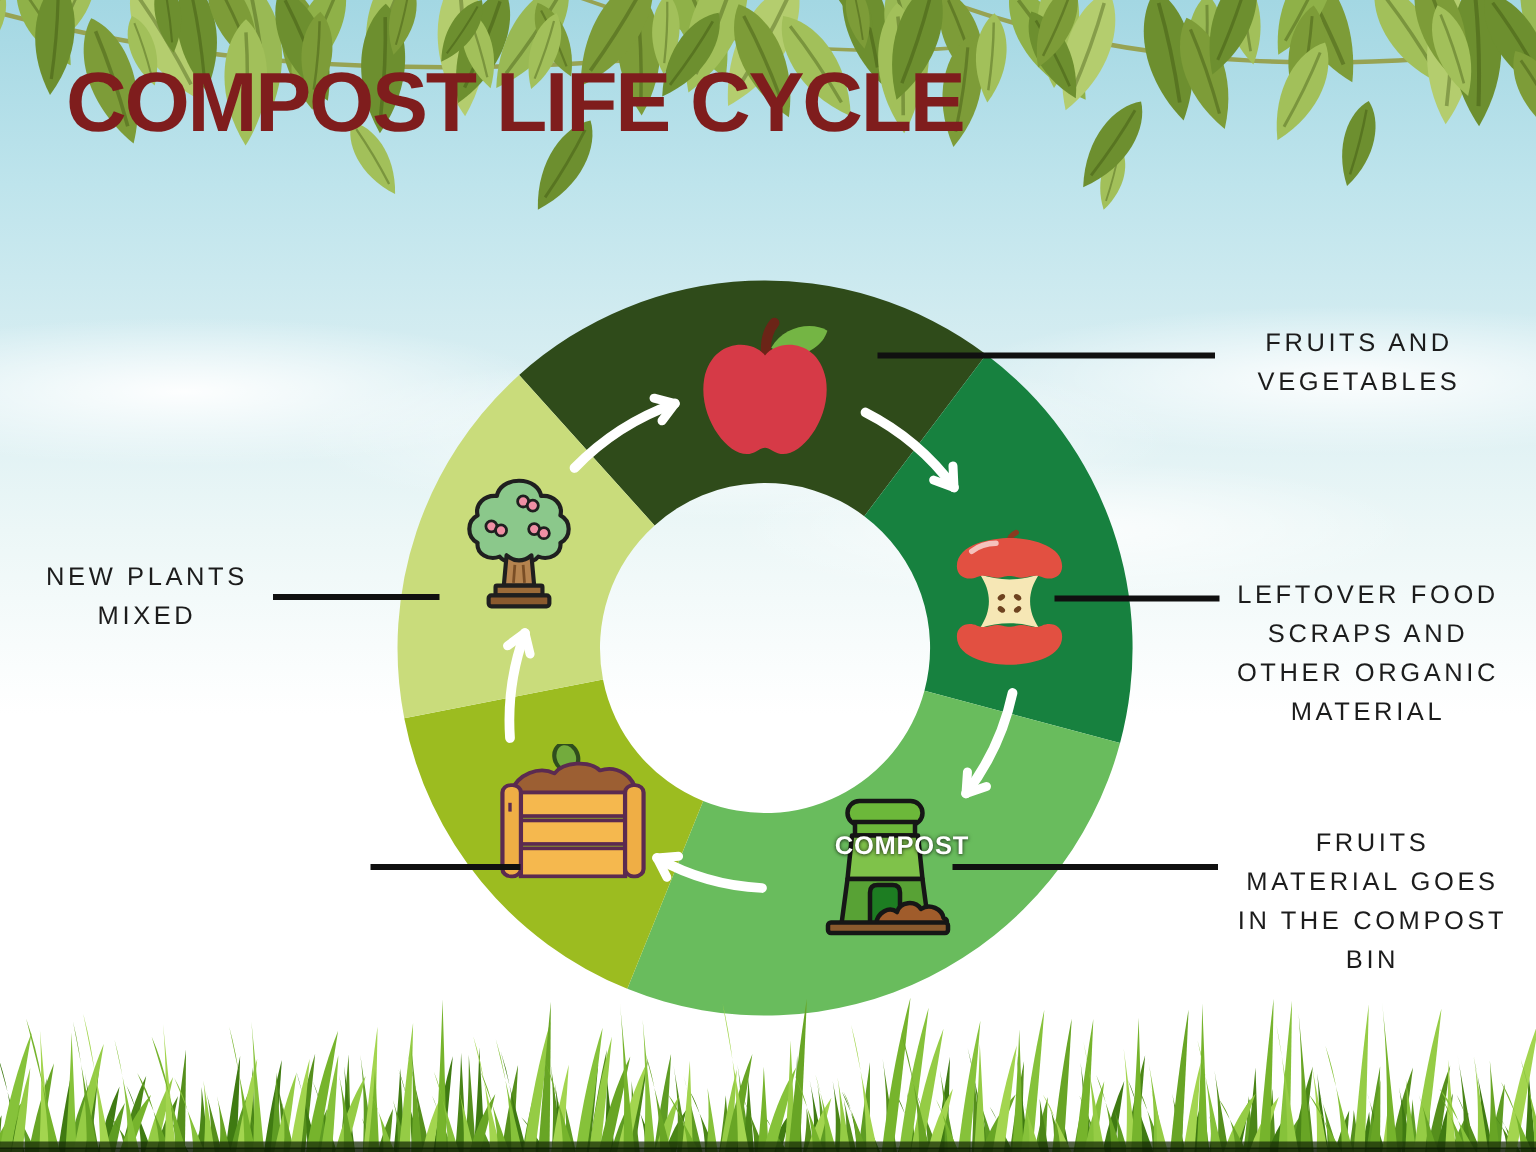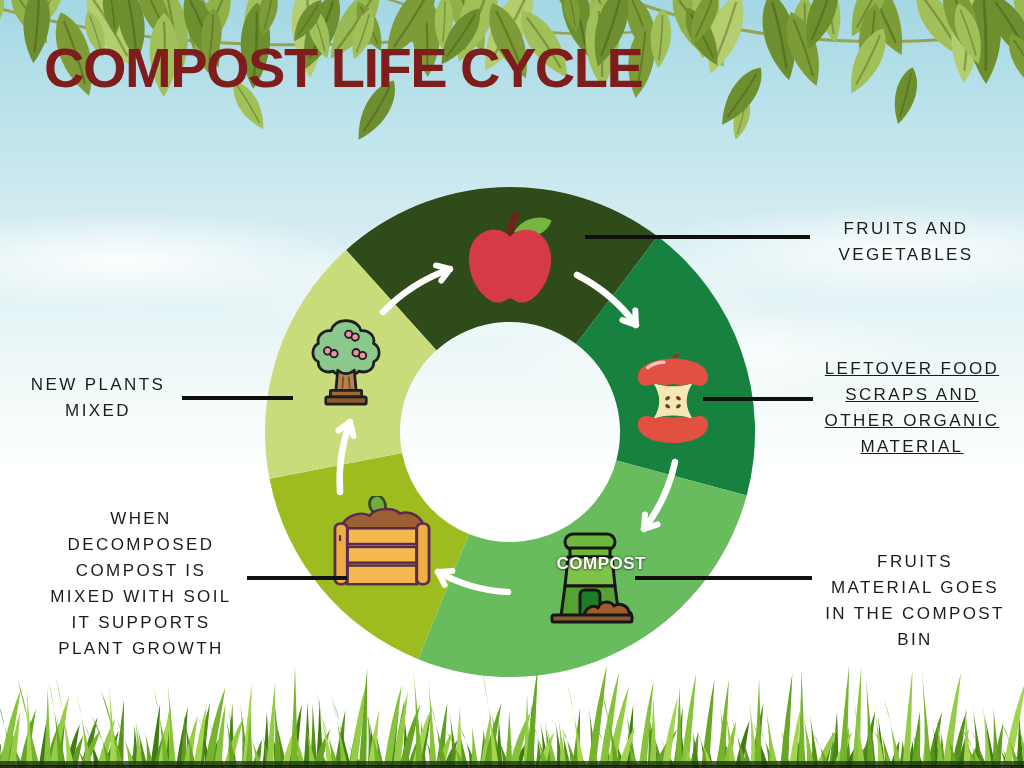--- a/index.html
+++ b/index.html
@@ -132,36 +132,30 @@
   </svg>
 
   <div class="abs connector" style="left:585px;top:235px;width:225px;"></div>
   <div class="abs connector" style="left:703px;top:397px;width:110px;"></div>
   <div class="abs connector" style="left:635px;top:576px;width:177px;"></div>
   <div class="abs connector" style="left:182px;top:396px;width:111px;"></div>
   <div class="abs connector" style="left:247px;top:576px;width:100px;"></div>
 
   <div class="abs stage-label" style="left:800px;top:216px;width:212px;">FRUITS AND
 VEGETABLES</div>
-  <div class="abs stage-label" style="left:806px;top:356px;width:212px;text-decoration:underline;">LEFTOVER FOOD
+  <div class="abs stage-label" style="left:806px;top:384px;width:212px;">LEFTOVER FOOD
 SCRAPS AND
 OTHER ORGANIC
 MATERIAL</div>
   <div class="abs stage-label" style="left:810px;top:549px;width:210px;">FRUITS
 MATERIAL GOES
 IN THE COMPOST
 BIN</div>
   <div class="abs stage-label" style="left:12px;top:372px;width:172px;">NEW PLANTS
 MIXED</div>
-  <div class="abs stage-label" style="left:44px;top:506px;width:194px;">WHEN
-DECOMPOSED
-COMPOST IS
-MIXED WITH SOIL
-IT SUPPORTS
-PLANT GROWTH</div>
 
   <div id="title" class="abs">COMPOST LIFE CYCLE</div>
 
   <svg id="leaves" class="abs" width="1024" height="232" viewBox="0 0 1024 232">
     <defs>
       <g id="leaf-shape">
         <path d="M0,0 C11,10 15,34 0,58 C-15,34 -11,10 0,0 Z"></path>
         <path d="M0,6 C1,20 1,34 0,50" stroke="rgba(50,70,10,0.35)" stroke-width="1.6" fill="none"></path>
       </g>
     </defs>

